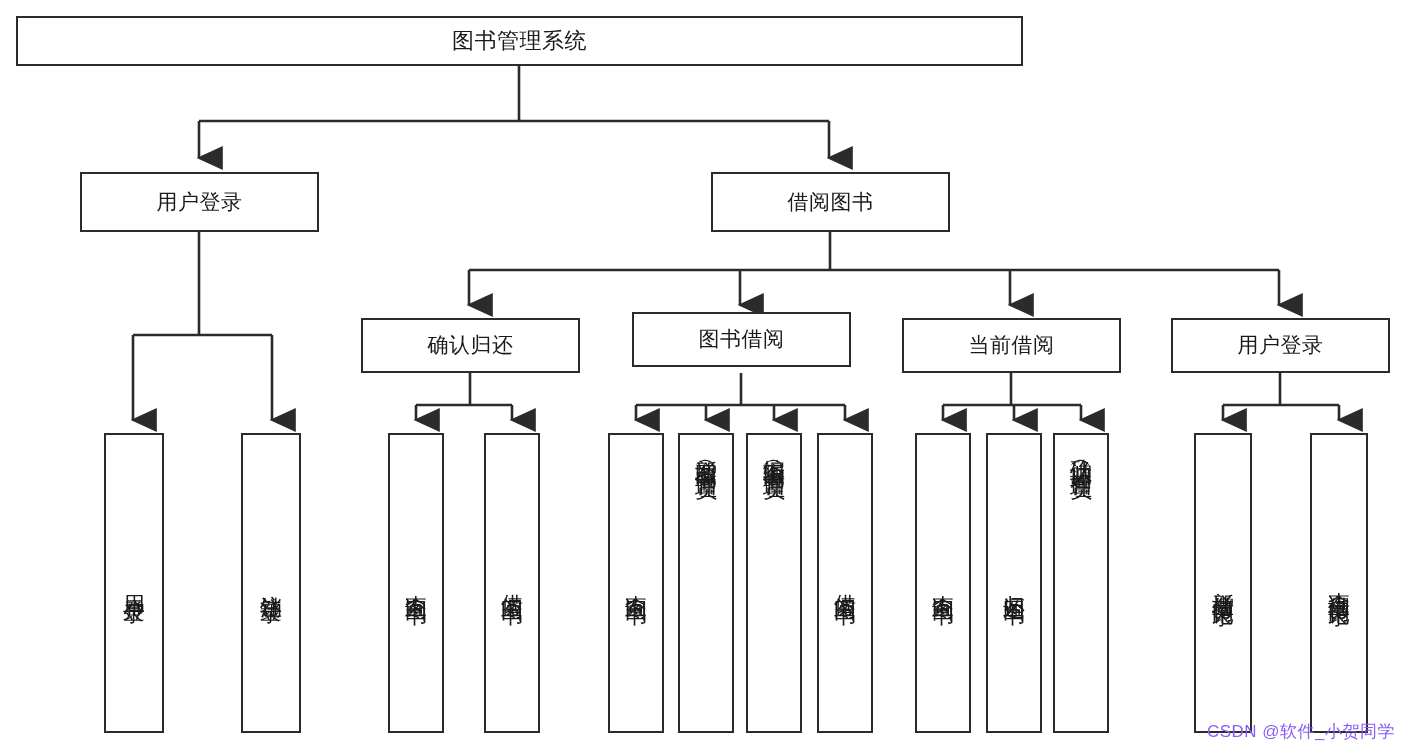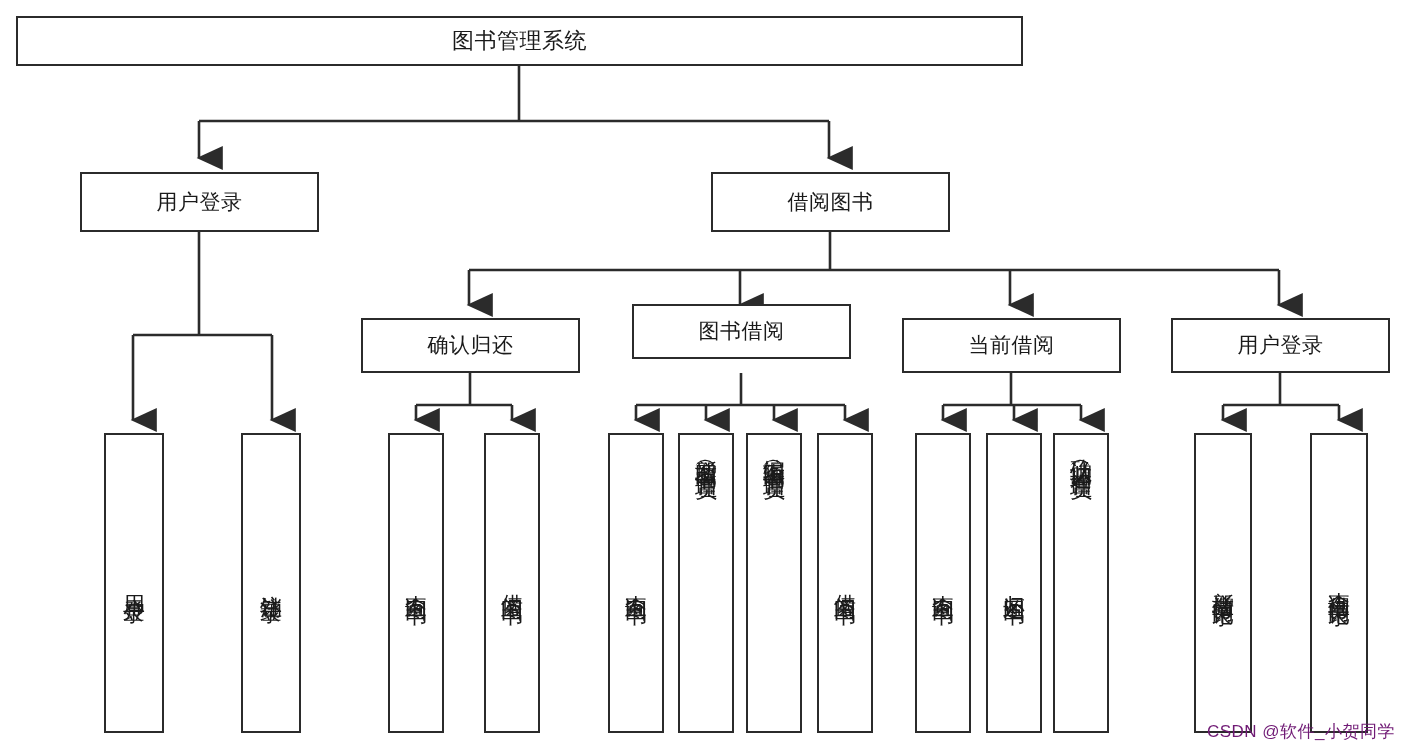--- a/index.html
+++ b/index.html
@@ -66,21 +66,21 @@
   }
   .node.vertical.centered {
     align-items: center;
     padding-top: 0;
   }
   #watermark {
     position: absolute;
     right: 10px;
     bottom: 4px;
     font-size: 17px;
-    color: #701a75;
+    color: #8b5cf6;
     letter-spacing: 0.5px;
     white-space: nowrap;
     user-select: none;
   }
 </style>
 </head>
 <body>
 
 <div id="diagram-root">
 
@@ -144,21 +144,21 @@
   </div>
 
   <div class="node horizontal level2" style="left:711px; top:172px; width:239px; height:60px;">
     <span class="node-label">借阅图书</span>
   </div>
 
   <div class="node horizontal level3" style="left:361px; top:318px; width:219px; height:55px;">
     <span class="node-label">确认归还</span>
   </div>
 
-  <div class="node horizontal level3" style="left:632px; top:304px; width:219px; height:55px;">
+  <div class="node horizontal level3" style="left:632px; top:312px; width:219px; height:55px;">
     <span class="node-label">图书借阅</span>
   </div>
 
   <div class="node horizontal level3" style="left:902px; top:318px; width:219px; height:55px;">
     <span class="node-label">当前借阅</span>
   </div>
 
   <div class="node horizontal level3" style="left:1171px; top:318px; width:219px; height:55px;">
     <span class="node-label">用户登录</span>
   </div>

